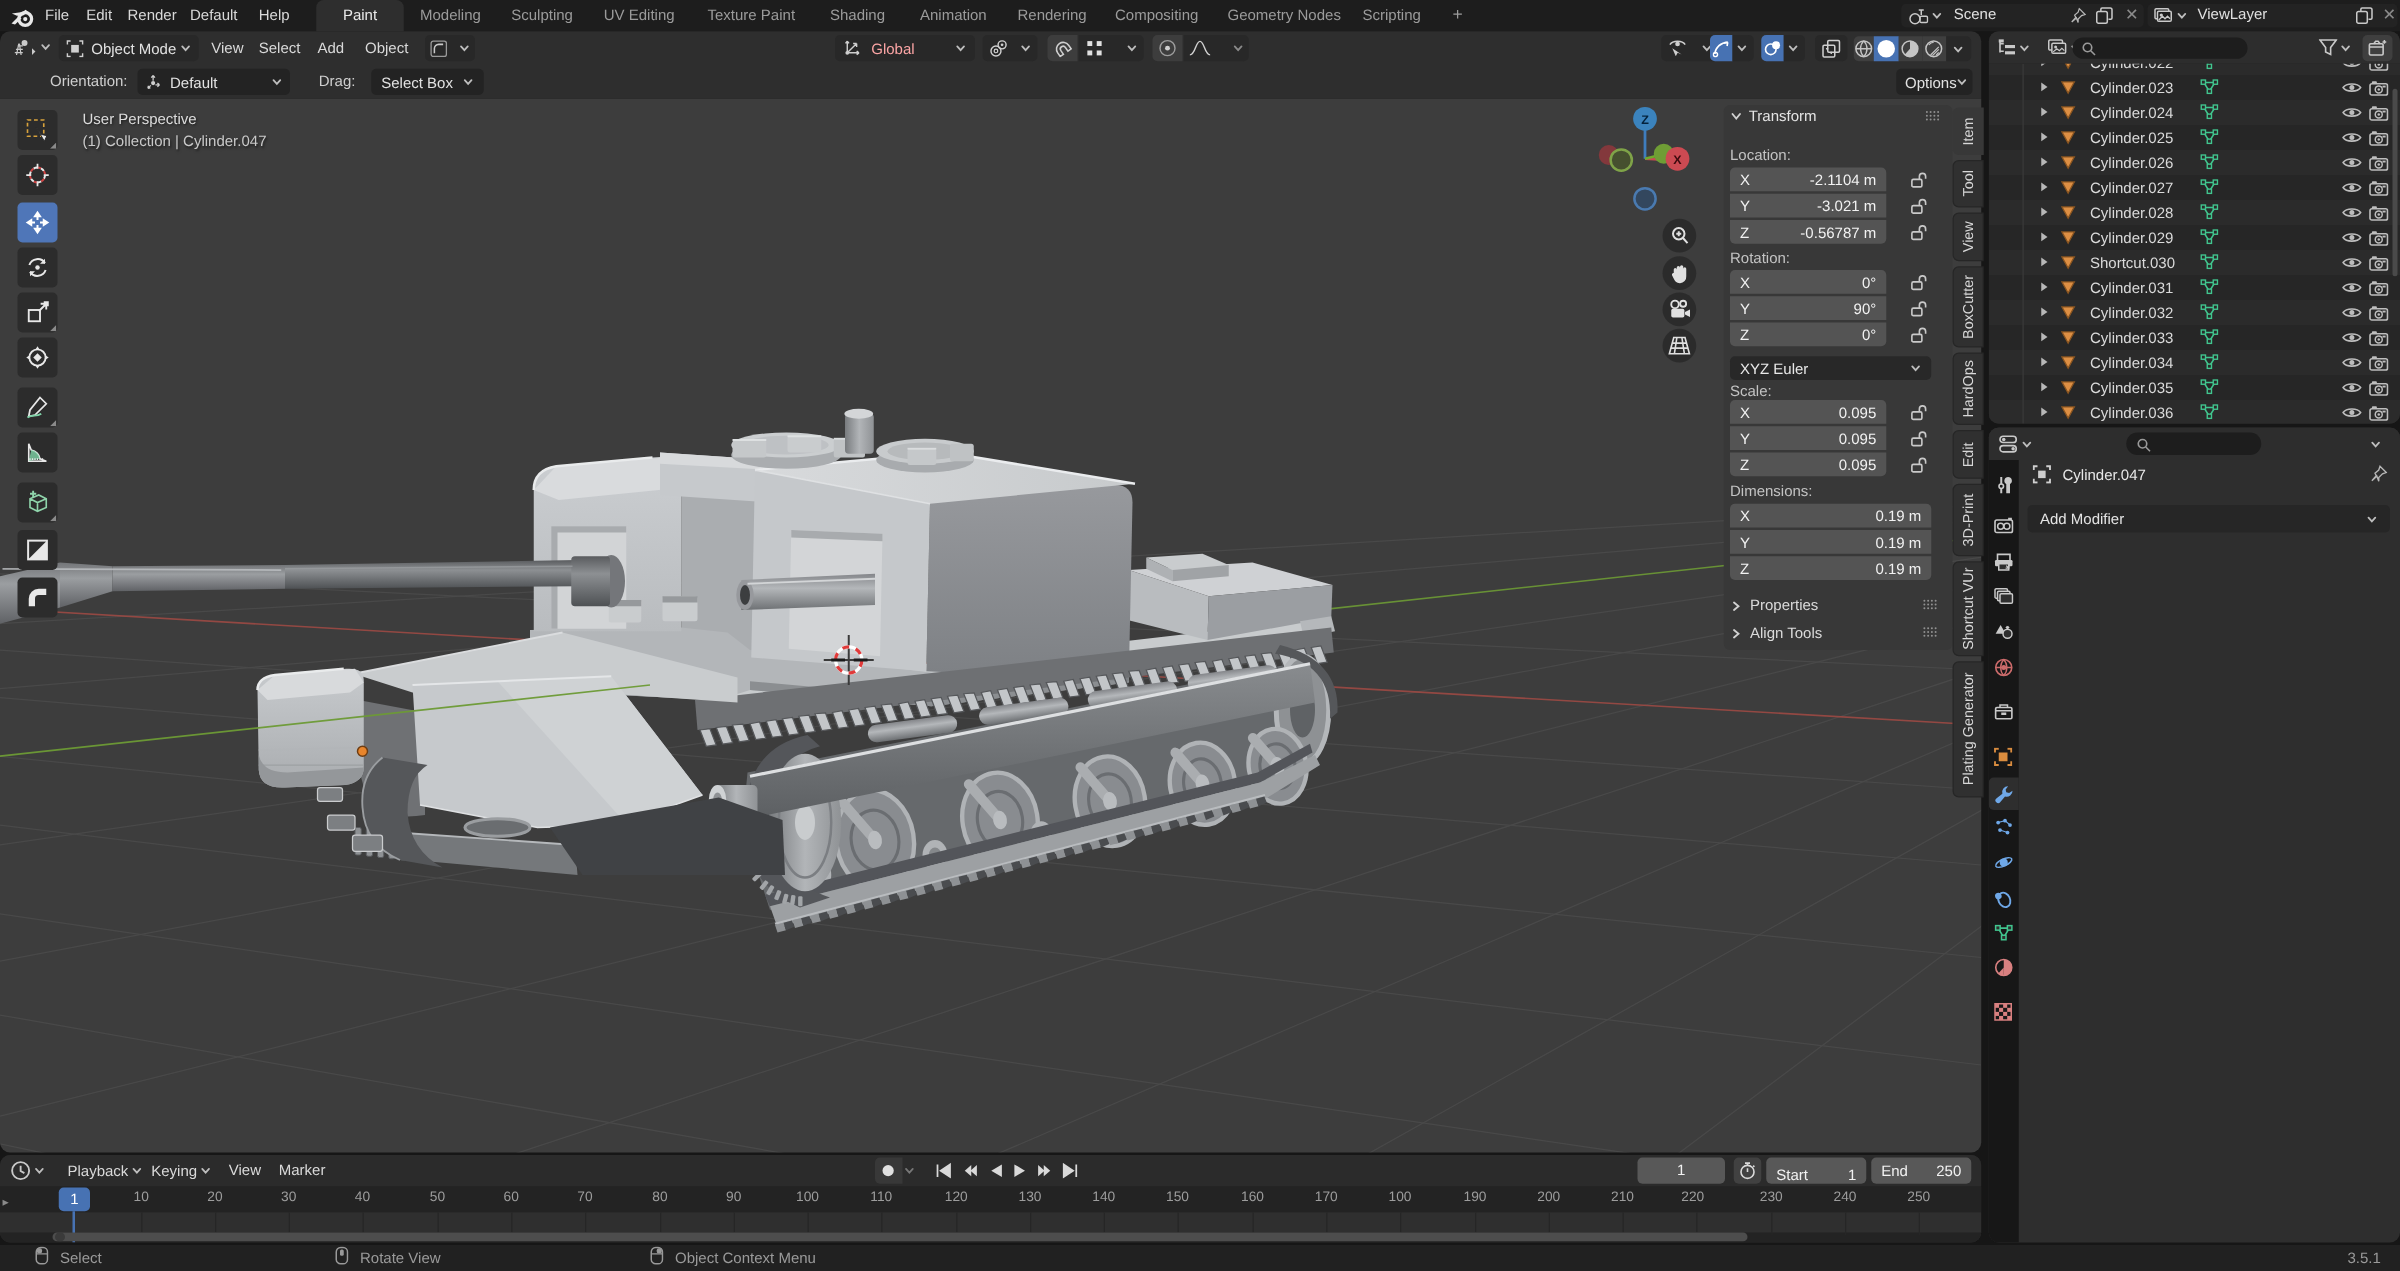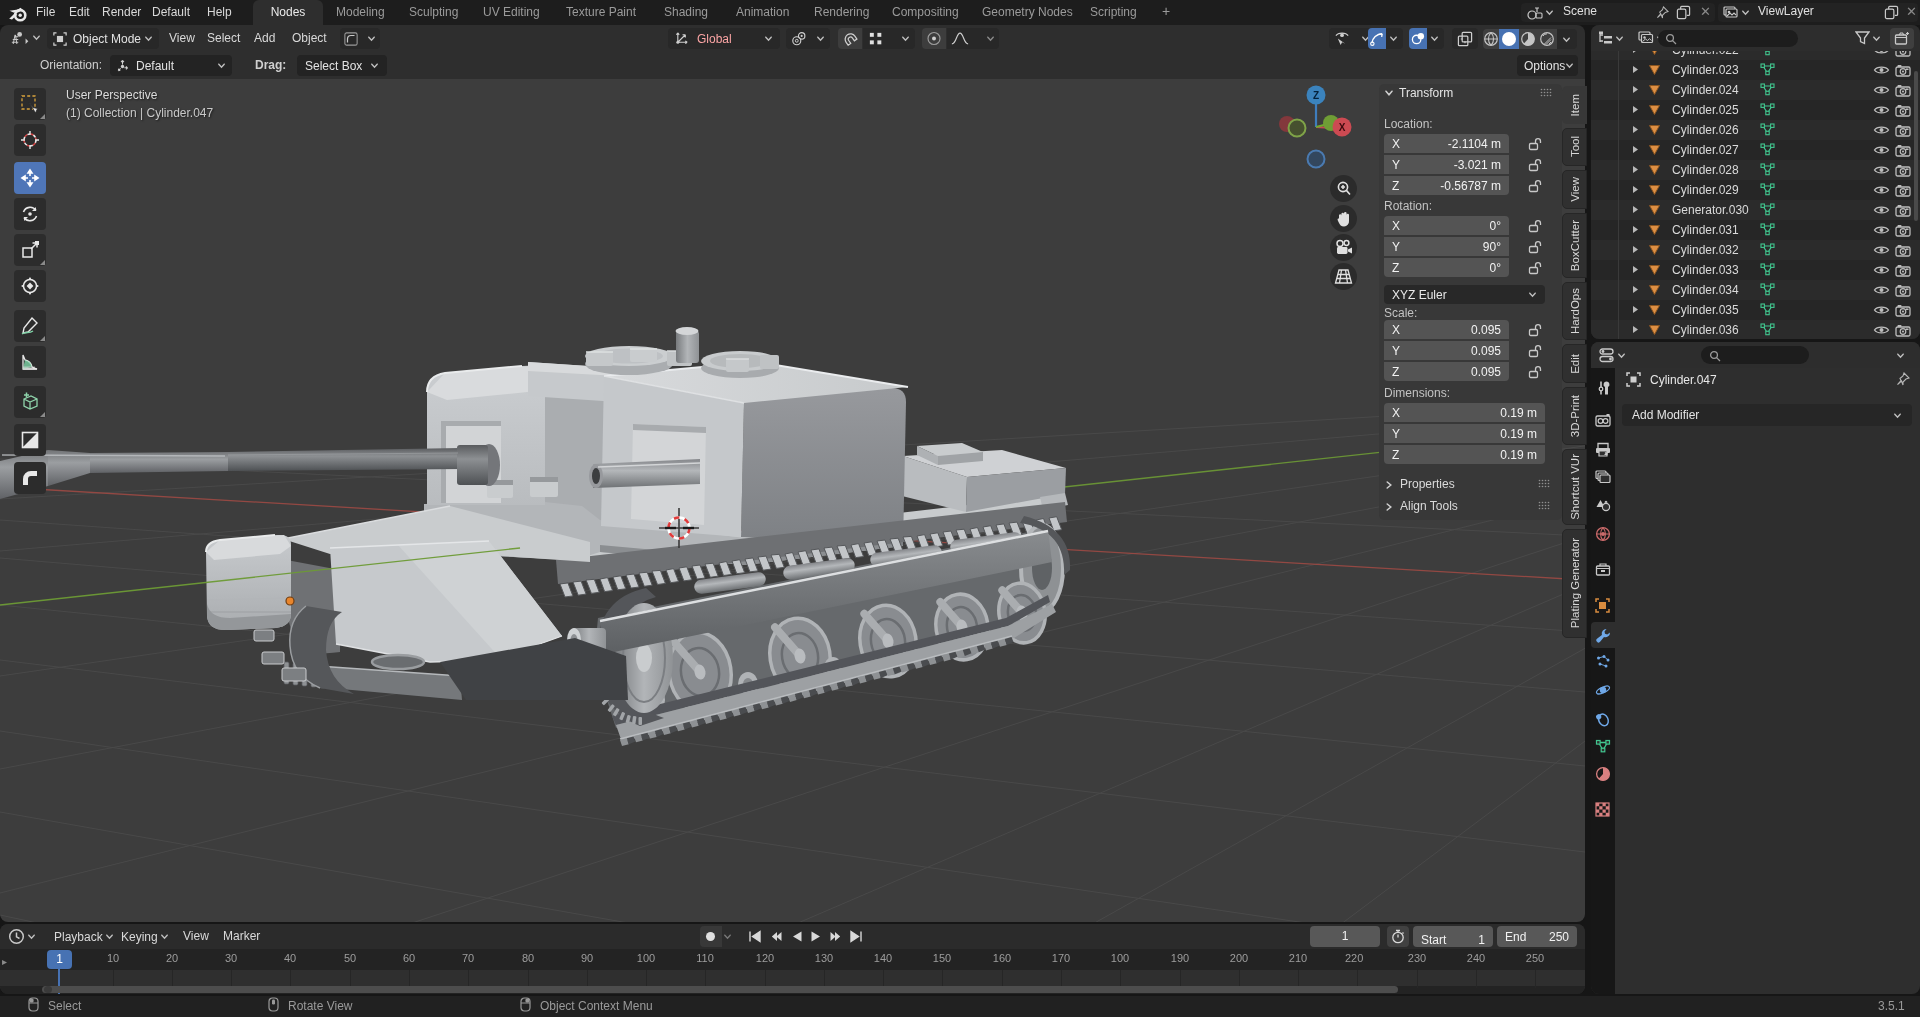--- a/index.html
+++ b/index.html
@@ -15,21 +15,21 @@
 <circle cx="12.2" cy="10.2" r="5.1" fill="none" stroke="#e8e8e8" stroke-width="2.6"></circle>
 <circle cx="12.2" cy="10.2" r="1.7" fill="#e8e8e8"></circle>
 <path d="M1.5 5.8 L10 4.6 L12.5 2.8 L14.5 4.4 L10.5 7.3 L5.5 7.6z" fill="#e8e8e8"></path>
 <path d="M1.2 13.8 L6.8 8.2 L9.2 9.8 L4 14.6z" fill="#e8e8e8"></path>
 </svg>
 <div class="abs" style="left:36px;top:4px;height:17px;line-height:17px;color:#d9d9d9;">File</div>
 <div class="abs" style="left:69px;top:4px;height:17px;line-height:17px;color:#d9d9d9;">Edit</div>
 <div class="abs" style="left:102px;top:4px;height:17px;line-height:17px;color:#d9d9d9;">Render</div>
 <div class="abs" style="left:152px;top:4px;height:17px;line-height:17px;color:#d9d9d9;">Default</div>
 <div class="abs" style="left:207px;top:4px;height:17px;line-height:17px;color:#d9d9d9;">Help</div>
-<div class="abs" style="left:253px;top:0;width:70px;height:25px;background:#2e2e2e;border-radius:6px 6px 0 0;text-align:center;line-height:25px;color:#eaeaea;">Nodes</div>
+<div class="abs" style="left:253px;top:0;width:70px;height:25px;background:#2e2e2e;border-radius:6px 6px 0 0;text-align:center;line-height:25px;color:#eaeaea;">Paint</div>
 <div class="abs" style="left:336px;top:4px;height:17px;line-height:17px;color:#9b9b9b;">Modeling</div>
 <div class="abs" style="left:409px;top:4px;height:17px;line-height:17px;color:#9b9b9b;">Sculpting</div>
 <div class="abs" style="left:483px;top:4px;height:17px;line-height:17px;color:#9b9b9b;">UV Editing</div>
 <div class="abs" style="left:566px;top:4px;height:17px;line-height:17px;color:#9b9b9b;">Texture Paint</div>
 <div class="abs" style="left:664px;top:4px;height:17px;line-height:17px;color:#9b9b9b;">Shading</div>
 <div class="abs" style="left:736px;top:4px;height:17px;line-height:17px;color:#9b9b9b;">Animation</div>
 <div class="abs" style="left:814px;top:4px;height:17px;line-height:17px;color:#9b9b9b;">Rendering</div>
 <div class="abs" style="left:892px;top:4px;height:17px;line-height:17px;color:#9b9b9b;">Compositing</div>
 <div class="abs" style="left:982px;top:4px;height:17px;line-height:17px;color:#9b9b9b;">Geometry Nodes</div>
 <div class="abs" style="left:1090px;top:4px;height:17px;line-height:17px;color:#9b9b9b;">Scripting</div>
@@ -229,21 +229,21 @@
       <svg width="13" height="14" viewBox="0 0 14 15">
         <circle cx="7" cy="8" r="1.8" fill="#cfcfcf"></circle>
         <path d="M7 6 V1.5 M7 1.5 l-1.6 1.8 M7 1.5 l1.6 1.8 M9 9.5 l3.5 0 M12.5 9.5 l-1.8-1.6 M12.5 9.5 l-1.8 1.6 M5 10 l-2.5 2.5 M2.5 12.5 l0.4-2.2 M2.5 12.5 l2.2-0.4" stroke="#cfcfcf" stroke-width="1.1" fill="none"></path>
       </svg>
       <span style="margin-left:7px;color:#e2e2e2;">Default</span>
       <span style="flex:1"></span>
       <svg class="chev" width="9" height="9" viewBox="0 0 10 10">
         <path d="M2 3.5 L5 6.8 L8 3.5" fill="none" stroke="#bdbdbd" stroke-width="1.6" stroke-linecap="round"></path>
       </svg>
     </div>
-<div class="abs" style="left:255px;top:58px;color:#cfcfcf;font-weight:bold;">Drag:</div>
+<div class="abs" style="left:255px;top:58px;color:#cfcfcf;">Drag:</div>
 <div class="abs btn" style="left:297px;top:55px;width:90px;height:21px;padding:0 8px;background:#232323;">
       <span style="color:#e2e2e2;">Select Box</span>
       <span style="flex:1"></span>
       <svg class="chev" width="9" height="9" viewBox="0 0 10 10">
         <path d="M2 3.5 L5 6.8 L8 3.5" fill="none" stroke="#bdbdbd" stroke-width="1.6" stroke-linecap="round"></path>
       </svg>
     </div>
 <div class="abs btn" style="left:1517px;top:55px;width:61px;height:21px;padding:0 7px;background:#232323;">
       <span style="color:#e2e2e2;">Options</span>
       <span style="flex:1"></span>
@@ -1250,21 +1250,21 @@
         <div class="abs" style="left:40px;top:154px;">
           <svg width="9" height="9" viewBox="0 0 9 9">
             <path d="M2 1 L7 4.5 L2 8z" fill="#b8b8b8"></path>
           </svg>
         </div>
         <div class="abs" style="left:57px;top:153px;">
           <svg width="13" height="12" viewBox="0 0 13 12">
             <path d="M1.5 1.5 H11.5 L6.5 10.5z" fill="#dd8f44" stroke="#8a5520" stroke-width="1"></path>
           </svg>
         </div>
-        <div class="abs" style="left:81px;top:152px;color:#dadada;">Generator.030</div>
+        <div class="abs" style="left:81px;top:152px;color:#dadada;">Shortcut.030</div>
         <div class="abs" style="left:169px;top:152px;">
           <svg width="15" height="14" viewBox="0 0 15 14">
             <path d="M3 3 H12 L7.5 10z" fill="none" stroke="#41c68f" stroke-width="1.2"></path>
             <rect x="1" y="1" width="3.4" height="3.4" fill="#2a2a2a" stroke="#41c68f" stroke-width="1.1"></rect>
             <rect x="10.6" y="1" width="3.4" height="3.4" fill="#2a2a2a" stroke="#41c68f" stroke-width="1.1"></rect>
             <rect x="5.8" y="8.3" width="3.4" height="3.4" fill="#2a2a2a" stroke="#41c68f" stroke-width="1.1"></rect>
           </svg>
         </div>
         <div class="abs" style="left:282px;top:153px;">
           <svg width="17" height="12" viewBox="0 0 17 12">

